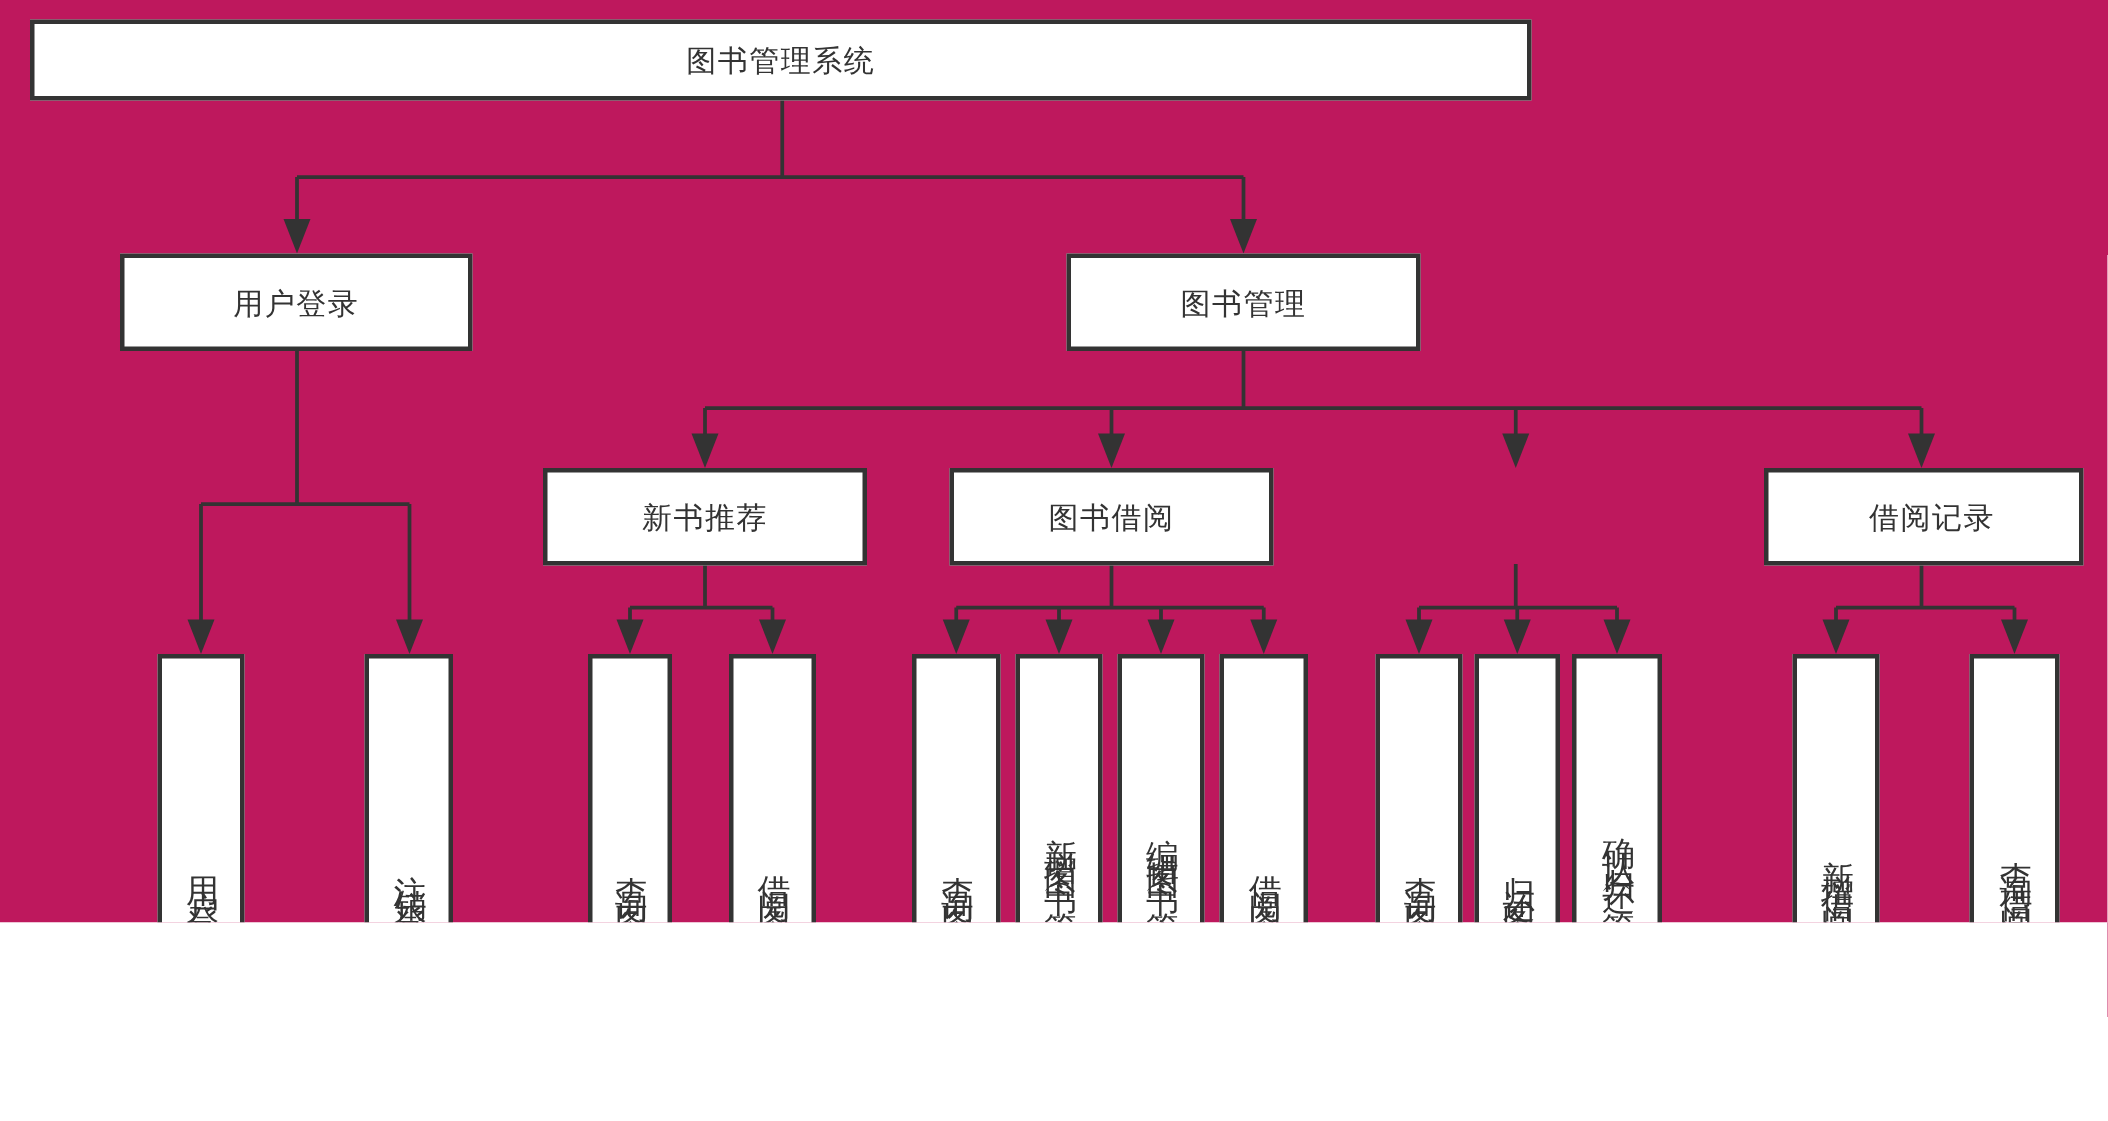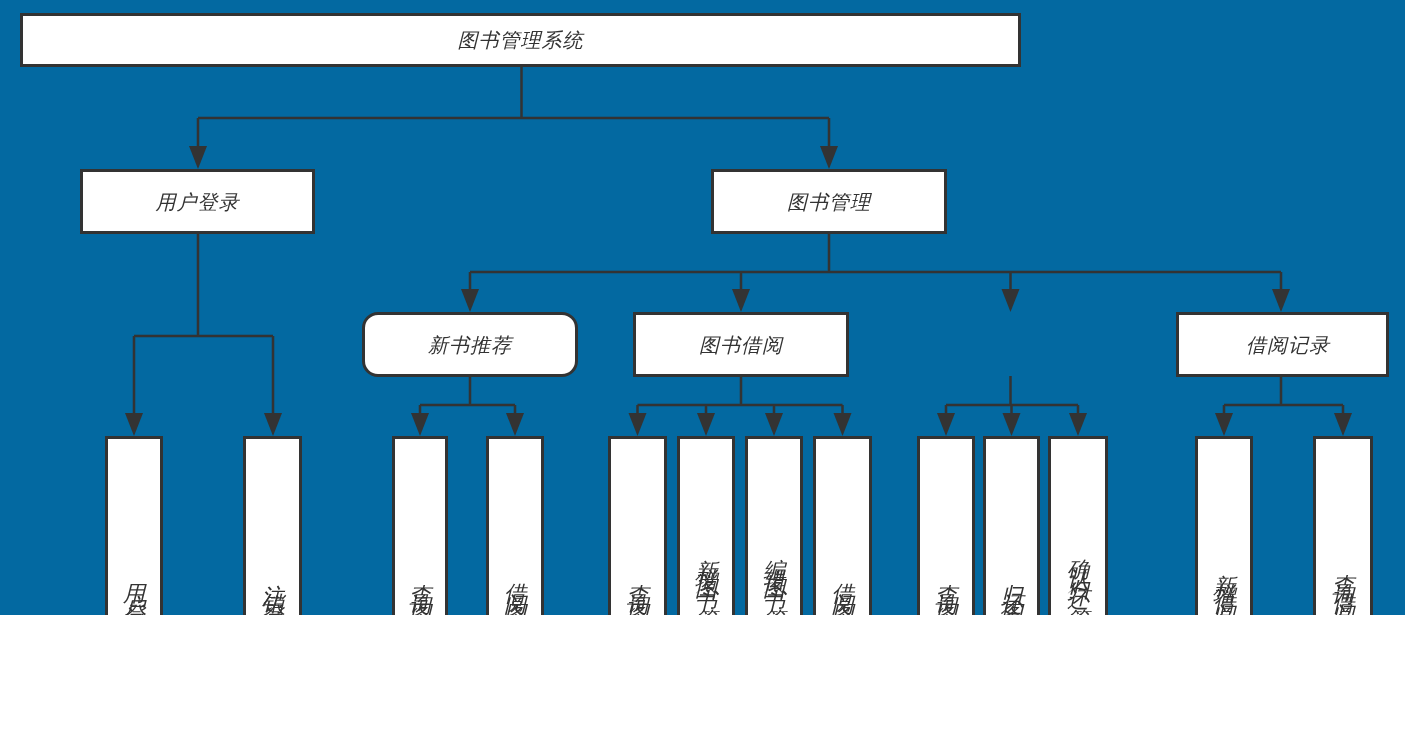--- a/index.html
+++ b/index.html
@@ -5,23 +5,22 @@
   html, body {
     margin: 0;
     padding: 0;
     background: #ffffff;
     font-family: "DejaVu Sans", "Liberation Sans", sans-serif;
   }
   .stage {
     position: relative;
     width: 1405px;
     height: 615px;
-    background: #0369a1;
+    background: #be185d;
     overflow: hidden;
-    font-style: italic;
   }
   .connectors {
     position: absolute;
     left: 0; top: 0;
     width: 1405px;
     height: 747px;
     pointer-events: none;
   }
   .box {
     position: absolute;
@@ -111,21 +110,21 @@
       <polygon points="1215,413 1233,413 1224,436"></polygon>
       <polygon points="1334,413 1352,413 1343,436"></polygon>
     </g>
   </svg>
 
   <div class="box hbox root" style="left:20px; top:13px; width:1001px; height:54px;">图书管理系统</div>
 
   <div class="box hbox" style="left:80px; top:169px; width:235px; height:65px;">用户登录</div>
   <div class="box hbox" style="left:711px; top:169px; width:236px; height:65px;">图书管理</div>
 
-  <div class="box hbox" style="left:362px; top:312px; width:216px; height:65px;border-radius:16px;">新书推荐</div>
+  <div class="box hbox" style="left:362px; top:312px; width:216px; height:65px;">新书推荐</div>
   <div class="box hbox" style="left:633px; top:312px; width:216px; height:65px;">图书借阅</div>
   <div class="box hbox" style="left:1176px; top:312px; width:213px; height:65px;padding-left:11px;">借阅记录</div>
 
   <div class="box leaf" style="left:105px; top:436px; width:58px; height:299px;">用户登录</div>
   <div class="box leaf" style="left:243px; top:436px; width:59px; height:299px;">注销登录</div>
 
   <div class="box leaf" style="left:392px; top:436px; width:56px; height:299px;">查询图书</div>
   <div class="box leaf" style="left:486px; top:436px; width:58px; height:299px;">借阅图书</div>
 
   <div class="box leaf" style="left:608px; top:436px; width:59px; height:299px;">查询图书</div>

